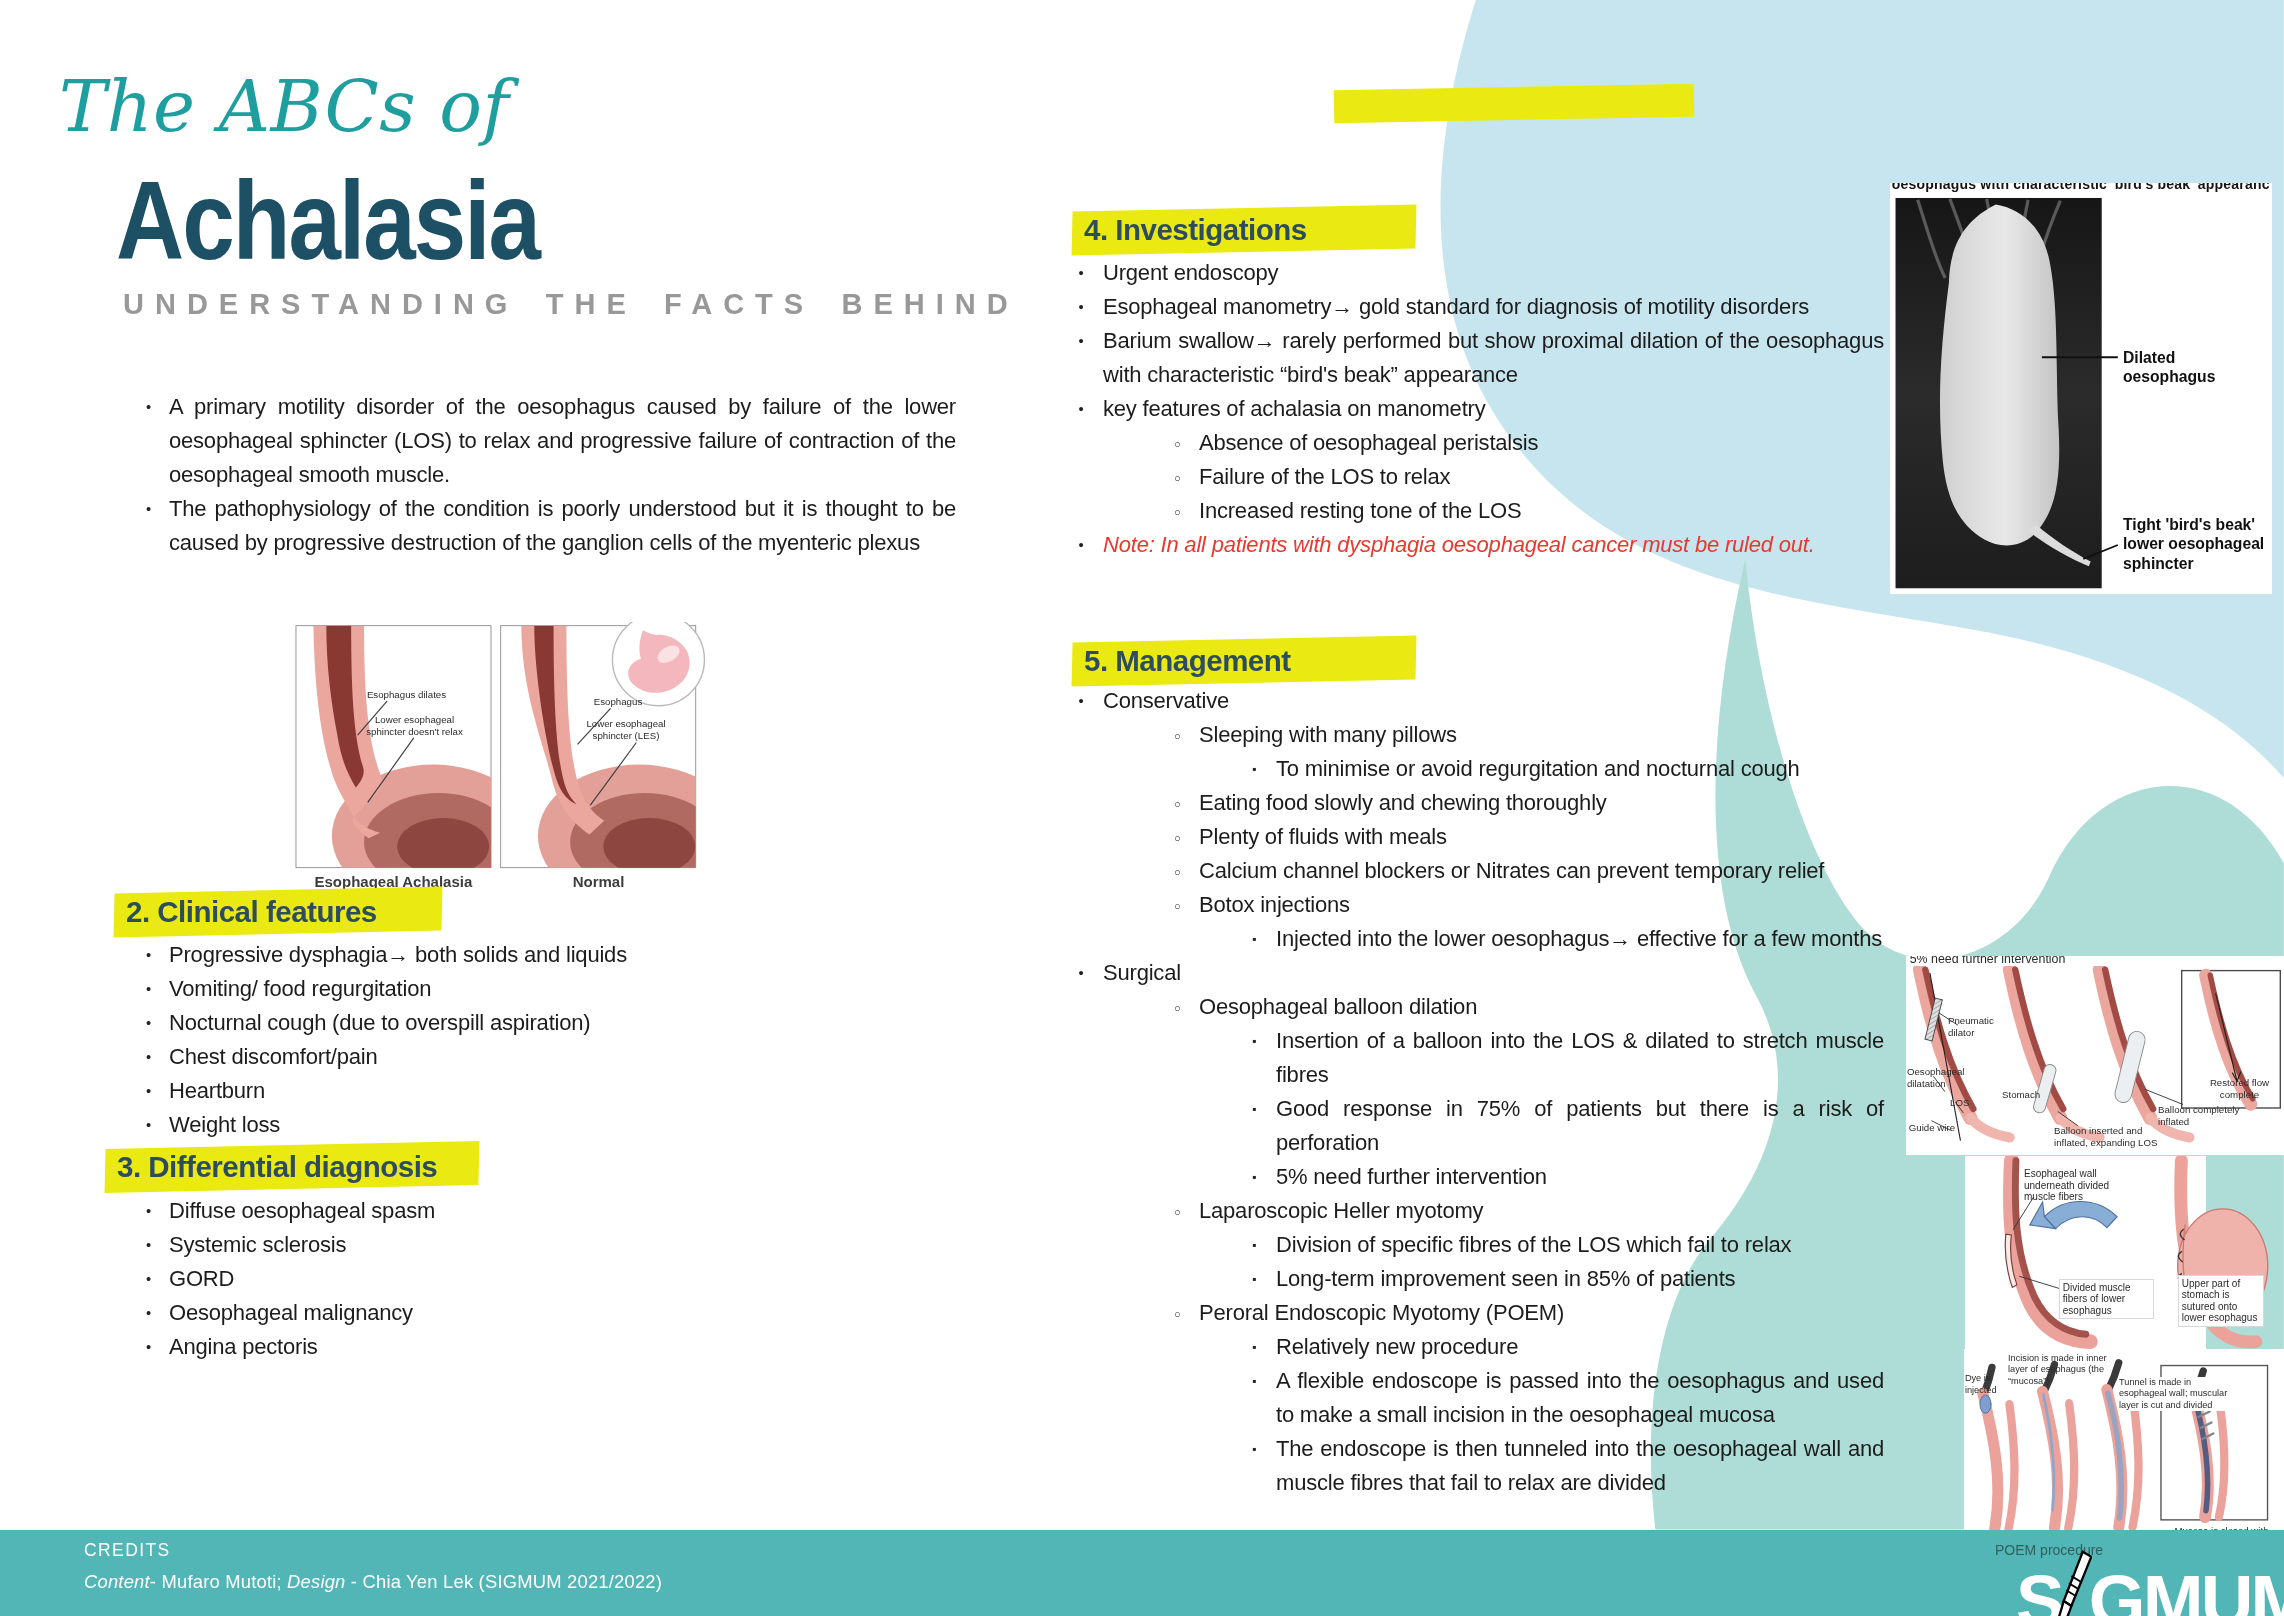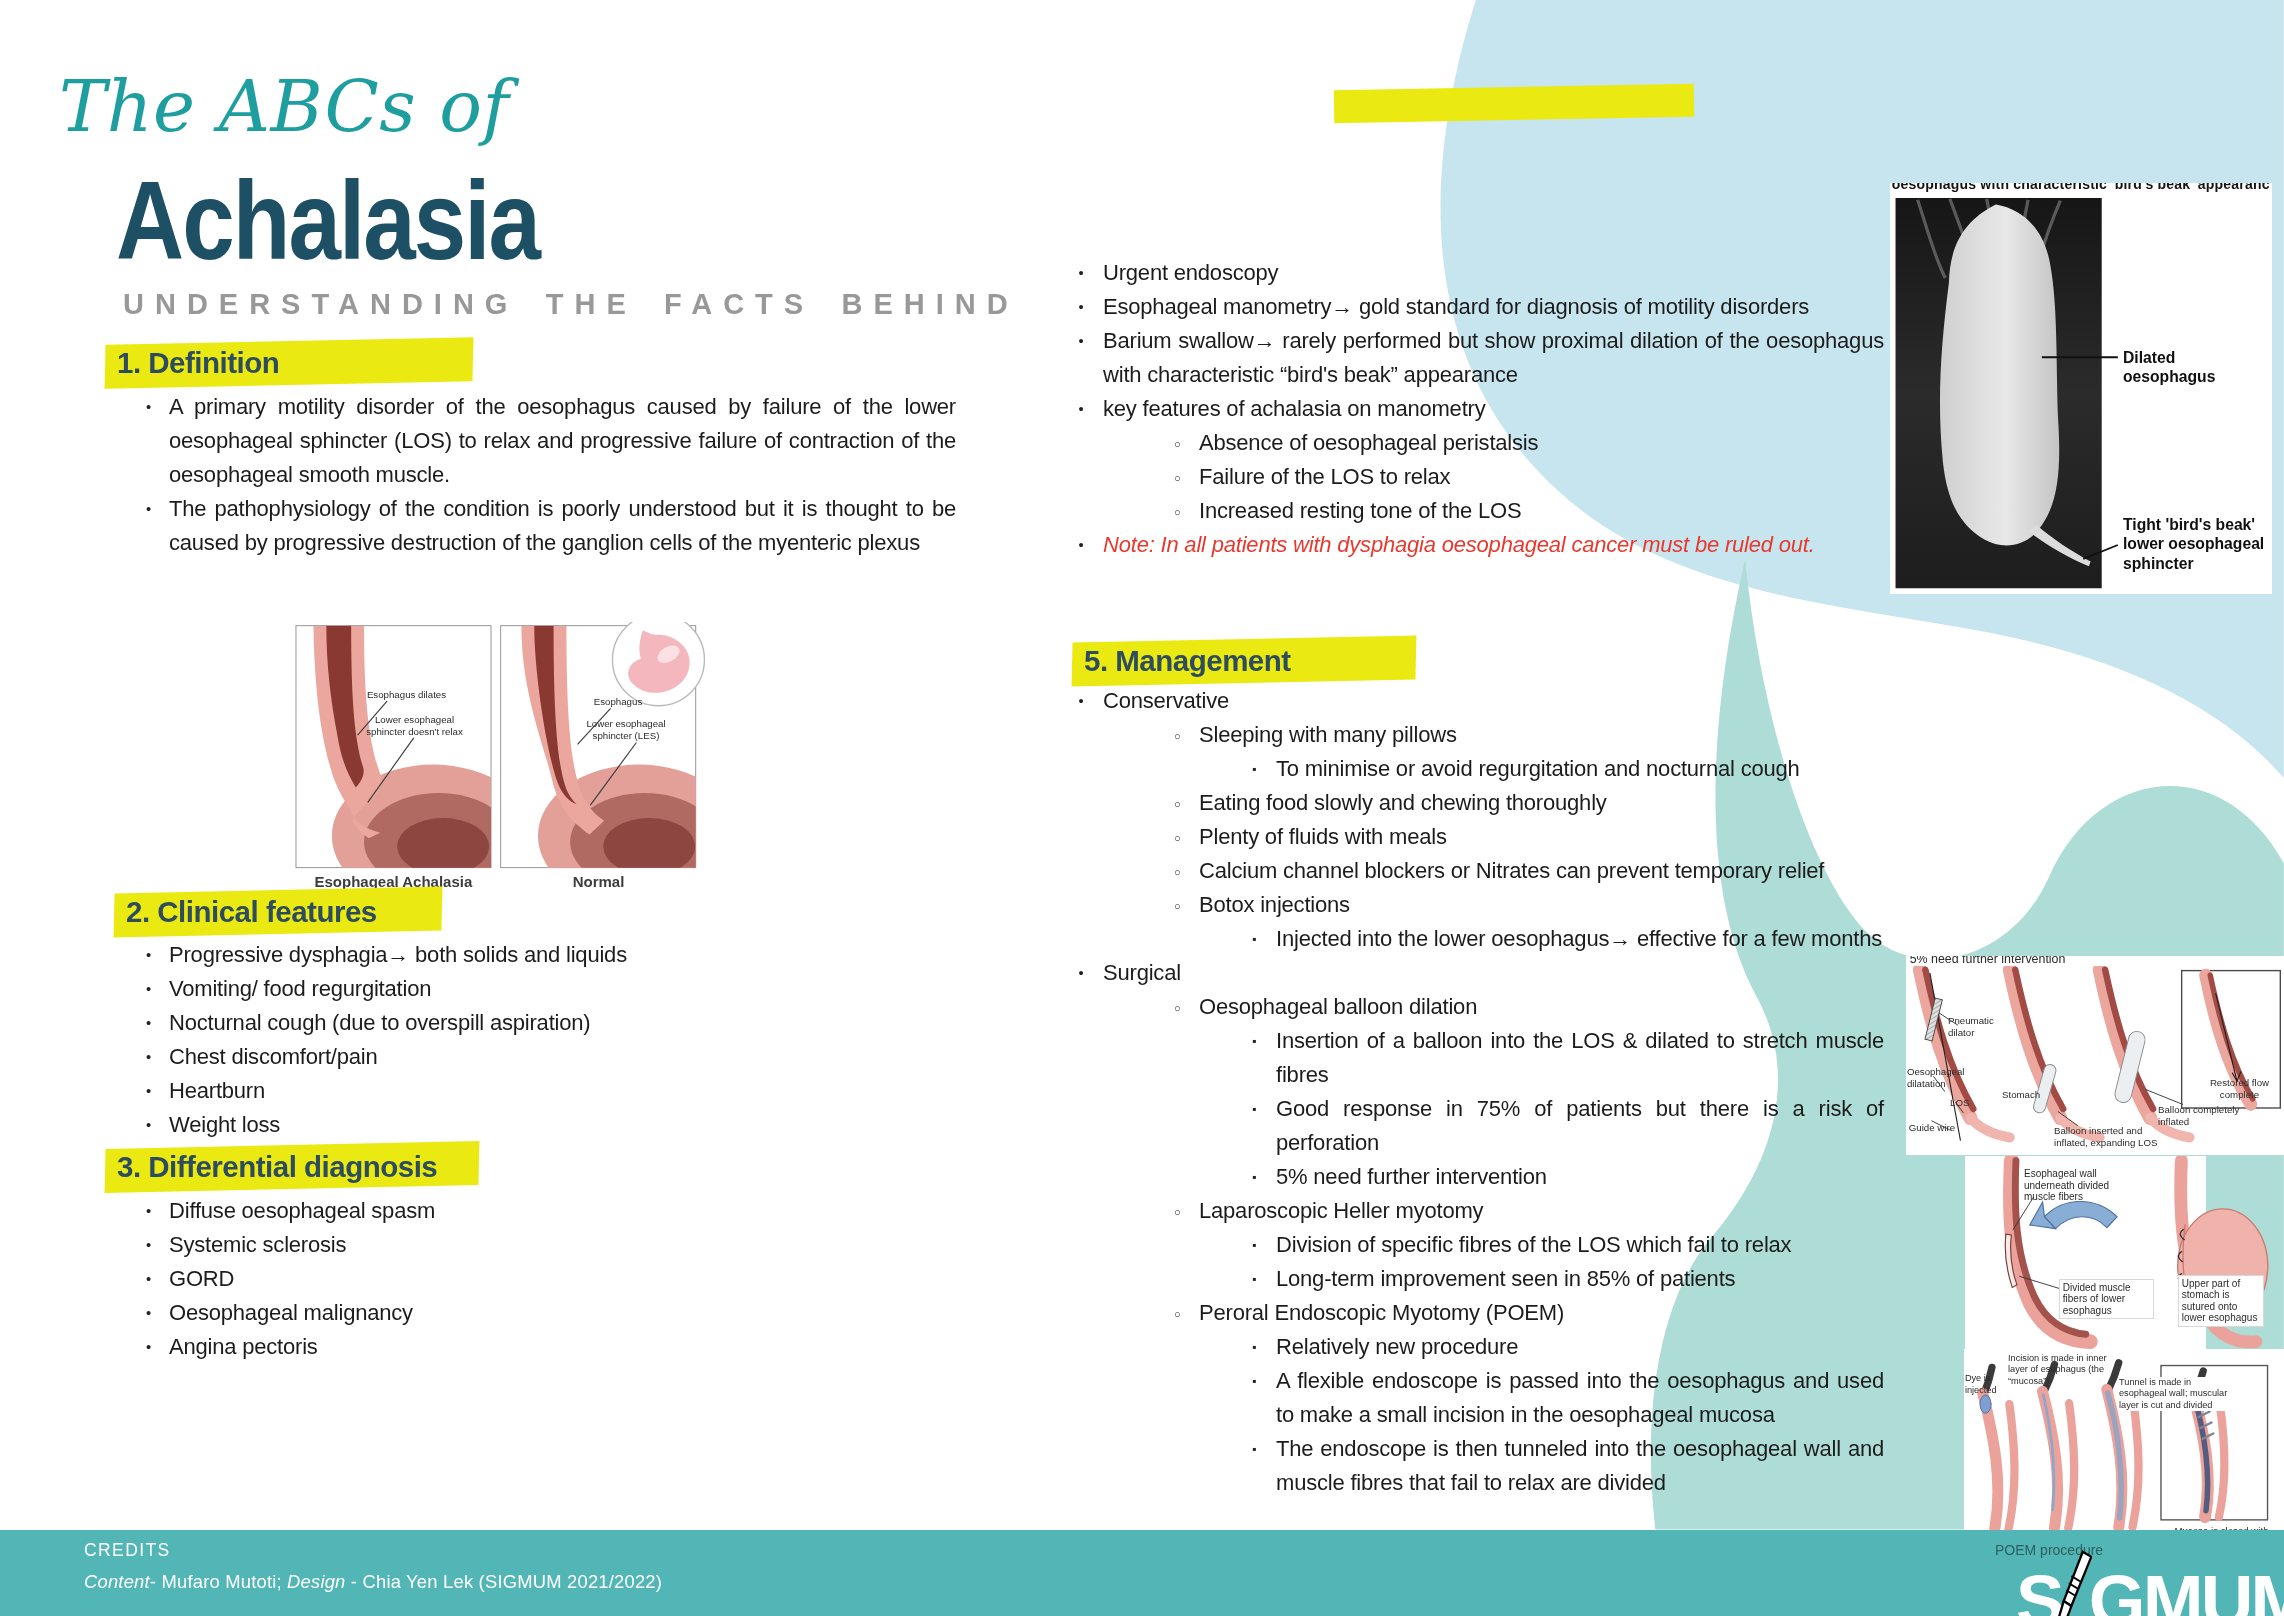--- a/index.html
+++ b/index.html
@@ -73,31 +73,31 @@
     <path d="M 3205 0 C 3070 430 3095 840 3430 1105 C 3705 1320 4115 1320 4415 1395 C 4660 1455 4845 1555 4960 1690 L 4960 0 Z" fill="#c7e5ee"></path>
     <path d="M 3790 1215 C 3705 1585 3695 1945 3815 2165 C 3905 2330 3860 2520 3715 2690 C 3605 2820 3565 3060 3595 3322 L 4960 3322 L 4960 1875 C 4825 1630 4555 1665 4450 1905 C 4370 2085 4160 2145 4040 2010 C 3925 1875 3825 1560 3790 1215 Z" fill="#aedcd6"></path>
   </svg>
 
   <div class="bar" style="left:1334px;top:87px;width:360px;height:33px;"></div>
 
   <div class="eyebrow">The ABCs of</div>
   <div class="title">Achalasia</div>
   <div class="subtitle">UNDERSTANDING THE FACTS BEHIND</div>
 
-  <div class="sec" style="left:105px;top:341px;width:368px;height:44px;">
-    <span class="hl"></span>
-    <span class="tx">1. Definition</span>
-  </div>
   <div class="sec" style="left:105px;top:890px;width:328px;height:44px;margin-left:9px;">
     <span class="hl"></span>
     <span class="tx">2. Clinical features</span>
   </div>
   <div class="sec" style="left:105px;top:1145px;width:374px;height:44px;">
     <span class="hl"></span>
     <span class="tx">3. Differential diagnosis</span>
+  </div>
+  <div class="sec" style="left:1072px;top:208px;width:344px;height:44px;">
+    <span class="hl"></span>
+    <span class="tx">4. Investigations</span>
   </div>
   <div class="sec" style="left:1072px;top:639px;width:344px;height:44px;">
     <span class="hl"></span>
     <span class="tx">5. Management</span>
   </div>
 
   <div class="list list-left" style="left:106px;top:390px;width:850px;">
       <div class="li l1 just">
         <span class="b">•</span>
         <span class="t">A primary motility disorder of the oesophagus caused by failure of the lower oesophageal sphincter (LOS) to relax and progressive failure of contraction of the oesophageal smooth muscle.</span>

